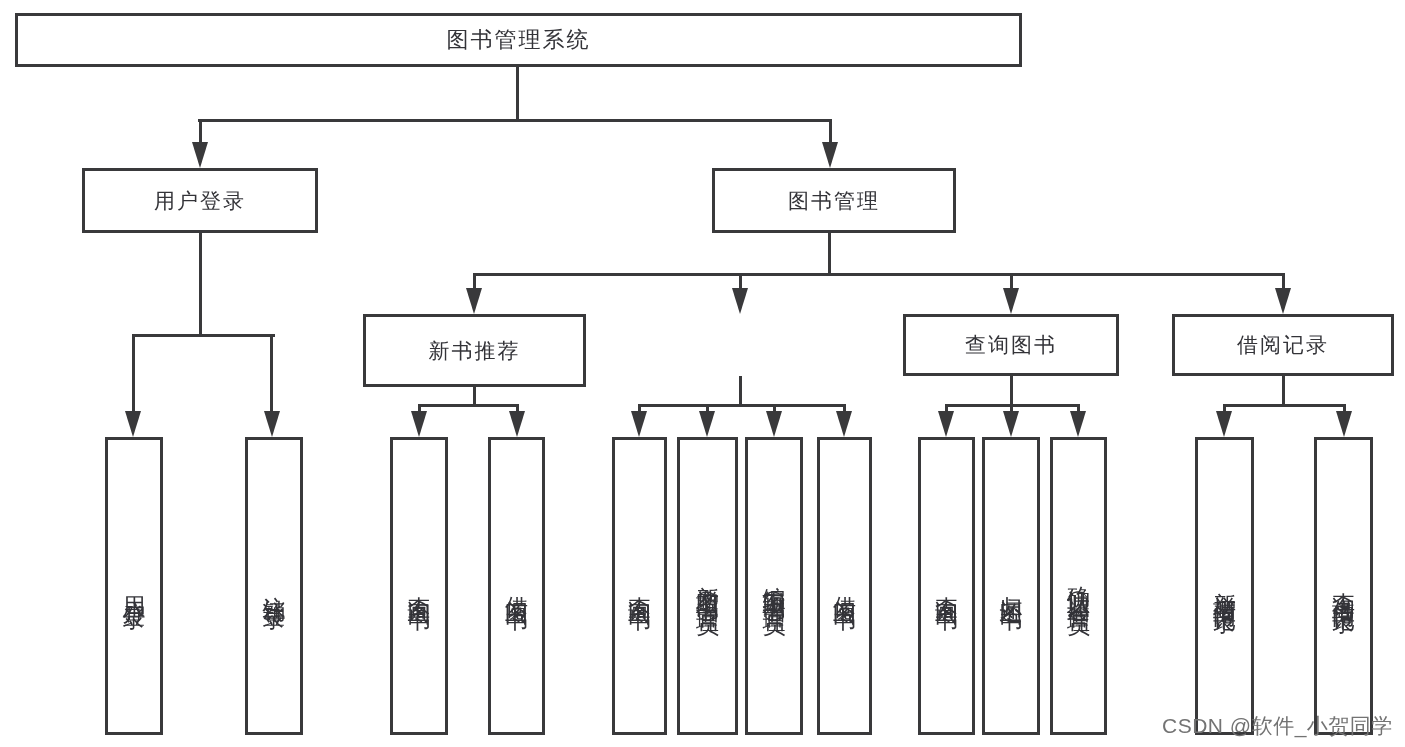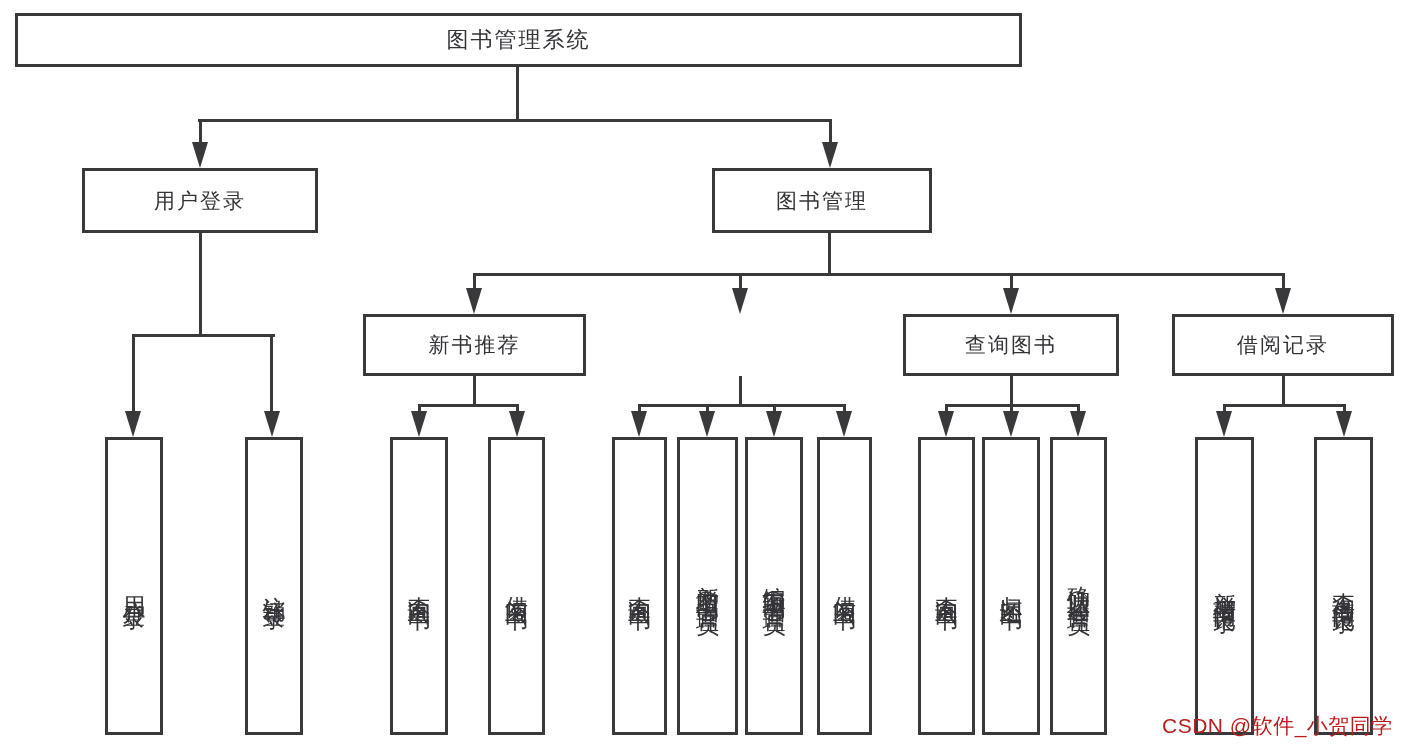--- a/index.html
+++ b/index.html
@@ -23,34 +23,34 @@
     font-size:23px; letter-spacing:4px; line-height:1;
   }
   .line { position:absolute; background:#39393b; z-index:1; }
   .arrow {
     position:absolute; width:0; height:0; z-index:1;
     border-left:8px solid transparent; border-right:8px solid transparent;
     border-top:26px solid #39393b;
   }
   .watermark {
     position:absolute; left:1162px; top:712px; z-index:5;
-    color:#b91c1c; font-size:21px; letter-spacing:0.5px; white-space:nowrap;
+    color:#737373; font-size:21px; letter-spacing:0.5px; white-space:nowrap;
   }
 </style>
 </head>
 <body>
 
 <div id="canvas">
 
   <div class="hbox root" style="left:15px; top:13px; width:1007px; height:54px;">图书管理系统</div>
 
   <div class="hbox" style="left:82px; top:168px; width:236px; height:65px;">用户登录</div>
-  <div class="hbox" style="left:712px; top:168px; width:220px; height:65px;">图书管理</div>
+  <div class="hbox" style="left:712px; top:168px; width:244px; height:65px;">图书管理</div>
 
-  <div class="hbox" style="left:363px; top:314px; width:223px; height:62px;">新书推荐</div>
+  <div class="hbox" style="left:363px; top:314px; width:223px; height:73px;">新书推荐</div>
   <div class="hbox" style="left:903px; top:314px; width:216px; height:62px;">查询图书</div>
   <div class="hbox" style="left:1172px; top:314px; width:222px; height:62px;text-align:right;">借阅记录</div>
 
   <div class="vbox" style="left:105px; top:437px; width:58px; height:298px;">
     <span>用户登录</span>
   </div>
   <div class="vbox" style="left:245px; top:437px; width:58px; height:298px;">
     <span>注销登录</span>
   </div>
 

